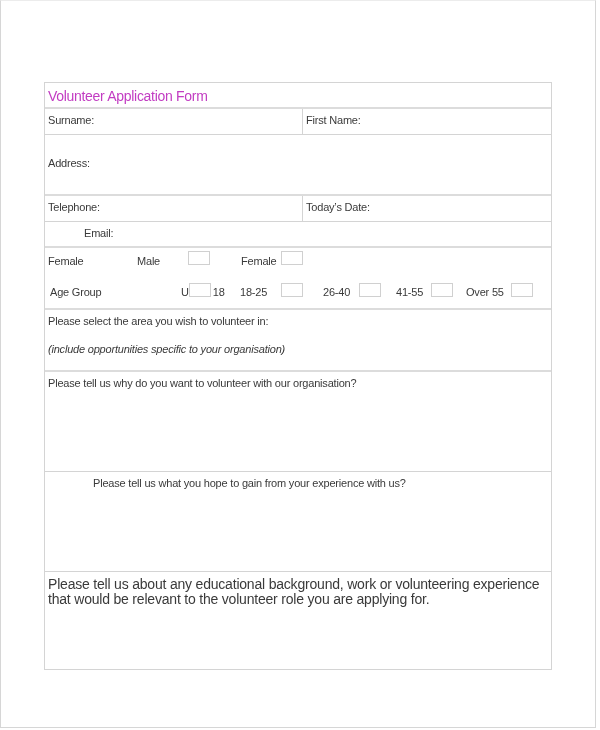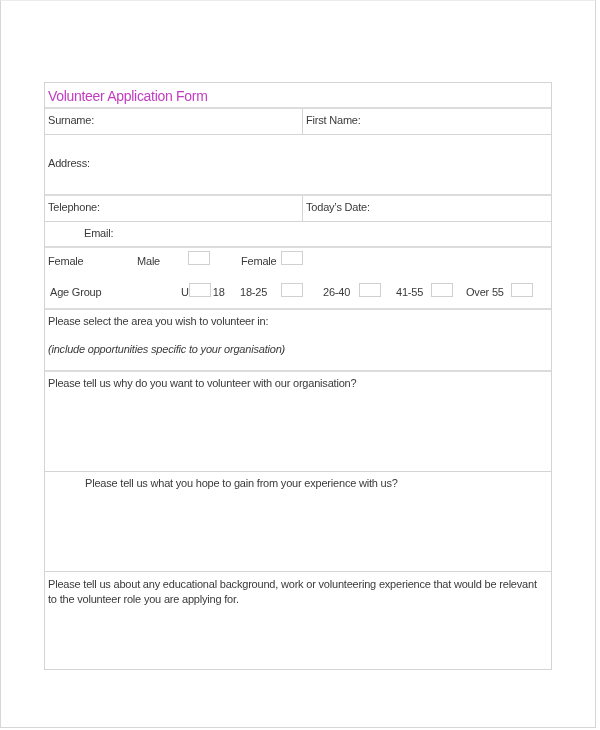--- a/index.html
+++ b/index.html
@@ -27,21 +27,21 @@
     position:absolute; font-size:11px; color:#3a3a3a; white-space:nowrap; letter-spacing:-0.2px;
   }
   .title {
     position:absolute; left:3px; top:5px; font-size:14px; color:#c23cc2; letter-spacing:-0.3px; white-space:nowrap;
   }
   .italic { font-style:italic; }
   .box {
     position:absolute; width:22px; height:14px; border:1px solid #d0d0d0; box-sizing:border-box; background:#fff;
   }
   .para {
-    position:absolute; left:3px; top:5px; width:498px; font-size:11px; line-height:15px; color:#3a3a3a; letter-spacing:-0.2px;
+    position:absolute; left:3px; top:5px; width:498px; font-size:14px; line-height:15px; color:#3a3a3a; letter-spacing:-0.2px;
   }
 </style>
 </head>
 <body>
 
 <div class="page">
   <div class="form">
 
     <div class="row thick" style="top:0; height:26px;">
       <span class="title">Volunteer Application Form</span>
@@ -96,21 +96,21 @@
     <div class="row thick" style="top:227px; height:62px;">
       <span class="lbl" style="left:3px; top:5px;">Please select the area you wish to volunteer in:</span>
       <span class="lbl italic" style="left:3px; top:33px;">(include opportunities specific to your organisation)</span>
     </div>
 
     <div class="row" style="top:289px; height:100px;text-decoration:underline;">
       <span class="lbl" style="left:3px; top:5px;">Please tell us why do you want to volunteer with our organisation?</span>
     </div>
 
     <div class="row" style="top:389px; height:100px;">
-      <span class="lbl" style="left:3px; top:5px;padding-left:37px;">Please tell us what you hope to gain from your experience with us?</span>
+      <span class="lbl" style="left:11px; top:5px;padding-left:37px;">Please tell us what you hope to gain from your experience with us?</span>
     </div>
 
     <div class="row last" style="top:489px; height:97px;">
       <div class="para">Please tell us about any educational background, work or volunteering experience that would be relevant to the volunteer role you are applying for.</div>
     </div>
 
   </div>
 </div>
 
 </body></html>

